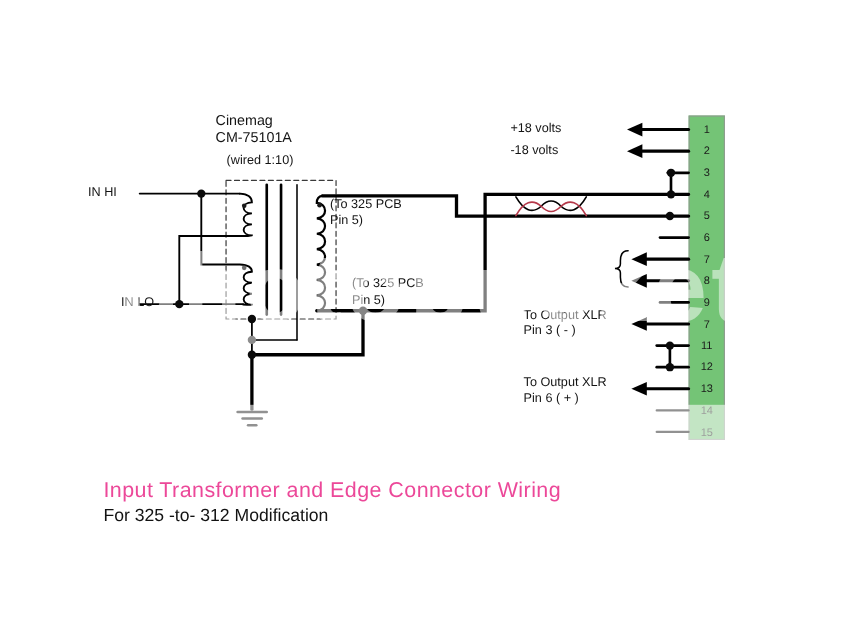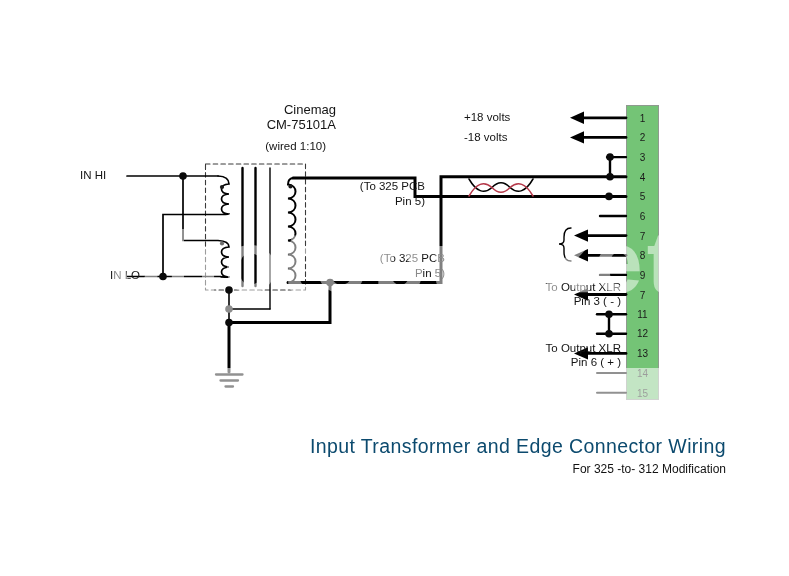--- a/index.html
+++ b/index.html
@@ -3,35 +3,35 @@
 <meta charset="utf-8">
 <style>
   html,body{margin:0;padding:0;background:#fff;}
   #stage{
     position:relative;width:789px;height:576px;background:#ffffff;overflow:hidden;
     font-family:"Liberation Sans",sans-serif;color:#111;
   }
   #stage svg{position:absolute;left:0;top:0;}
   .lbl{position:absolute;font-size:11.5px;line-height:13.5px;color:#141414;white-space:nowrap;}
   .lbl span{display:block;}
-  .ctr{text-align:right;margin-left:20px;}
+  .ctr{text-align:left;}
   .rgt{}
   #xformer-name{left:196px;top:102px;width:120px;font-size:13px;line-height:15px;}
   #wired-label{left:206px;top:140px;width:100px;}
   #in-hi{left:80px;top:169px;}
   #in-lo{left:94px;top:269px;margin-left:16px;}
   #pcb5{left:300px;top:179px;width:105px;line-height:14.5px;}
   #pcb4{left:320px;top:251px;width:105px;line-height:14.5px;}
   #plus18{left:464px;top:111px;width:100px;}
   #minus18{left:464px;top:131px;width:100px;}
   #pot{left:478px;top:231px;width:105px;line-height:13.5px;}
   #xlr3{left:476px;top:280px;width:125px;line-height:14px;}
   #xlr2{left:476px;top:341px;width:125px;line-height:14px;}
   #title1{left:94px;top:440px;width:612px;font-size:19.5px;letter-spacing:.4px;color:#a6a6a6;}
-  #title2{left:94px;top:463px;width:612px;font-size:12px;color:#121212;}
+  #title2{left:94px;top:463px;width:612px;font-size:16px;color:#121212;}
   #edge-connector{
     position:absolute;left:626px;top:105px;width:33px;height:295px;
     background:#74c476;border:1px solid #8f9a8f;box-sizing:border-box;
   }
   .pin-num{position:absolute;left:0;width:100%;text-align:center;font-size:10px;line-height:14px;color:#1a1a1a;}
   #fade-band{position:absolute;left:0;top:368px;width:789px;height:35px;background:rgba(255,255,255,0.57);pointer-events:none;}
   #watermark{
     position:absolute;left:108px;top:206px;width:680px;height:112px;
     font-size:88px;font-weight:bold;letter-spacing:4px;line-height:112px;
     color:rgba(255,255,255,0.5);pointer-events:none;white-space:nowrap;
@@ -186,18 +186,18 @@
 
   <div class="lbl ctr" id="xlr3">
     <span>To Output XLR</span>
     <span>Pin 3 ( - )</span>
   </div>
   <div class="lbl ctr" id="xlr2">
     <span>To Output XLR</span>
     <span>Pin 6 ( + )</span>
   </div>
 
-  <div class="lbl ctr" id="title1" style="color: #0c4a6e;">Input Transformer and Edge Connector Wiring</div>
+  <div class="lbl ctr" id="title1" style="color: #ec4899;">Input Transformer and Edge Connector Wiring</div>
   <div class="lbl ctr" id="title2">For 325 -to- 312 Modification</div>
 
   <div id="fade-band"></div>
   <div id="watermark">photobucket</div>
 </div>
 
 </body></html>

